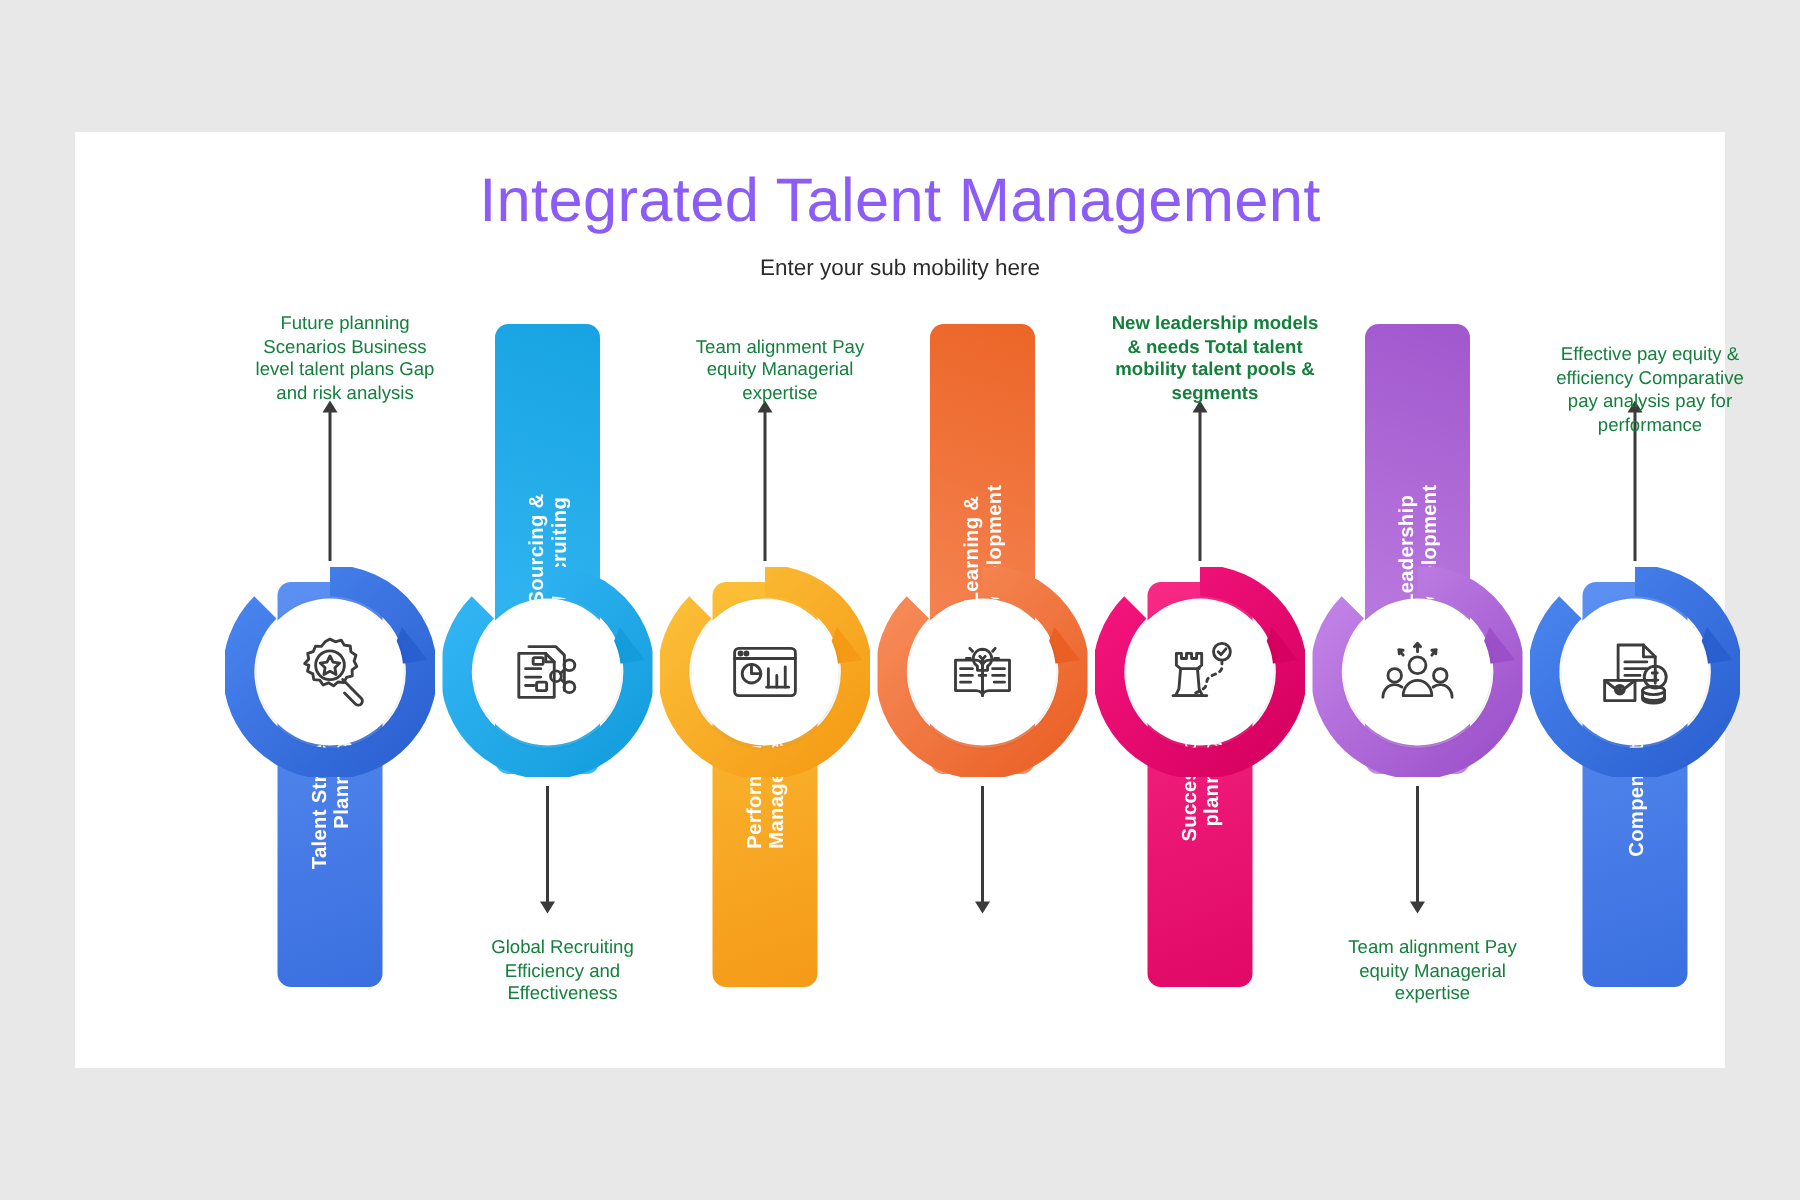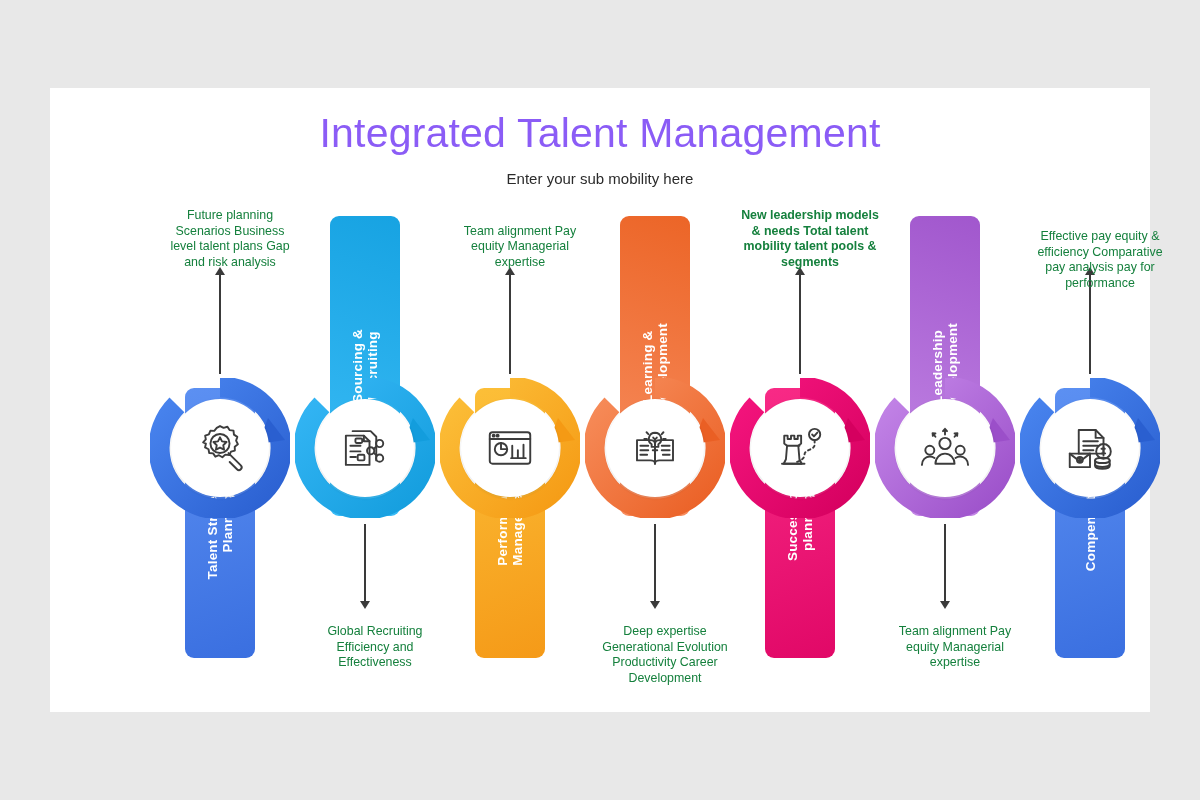--- a/index.html
+++ b/index.html
@@ -224,24 +224,20 @@
       <path d="M24 10.5a5.5 5.5 0 00-3 10.1v2.4h6v-2.4a5.5 5.5 0 00-3-10.1z"></path>
       <path d="M22 26h4M24 20.5v-4M24 16.5l-1.6-1.8M24 16.5l1.6-1.8"></path>
       <path d="M16.5 10l1.6 1.7M31.5 10L30 11.7M14.5 16h2.3M33.5 16h-2.3"></path>
     </g>
             </svg>
           </div>
         </div>
         <div class="conn down" style="top: 436px; height: 78px;">
           <div class="head"></div>
         </div>
-        <div class="desc bot" style="top: 520px;">Deep expertise
-Generational Evolution
-Productivity Career
-Development</div>
       </div>
       <div class="col" style="left: 680px;">
         <div class="bar down" style="background: linear-gradient(160deg, rgb(248, 42, 134), rgb(225, 8, 103));">
           <div class="vtext">
             <span>Succession
 planning</span>
           </div>
         </div>
         <div class="ring">
           <svg width="140" height="140" viewBox="0 0 140 140">

